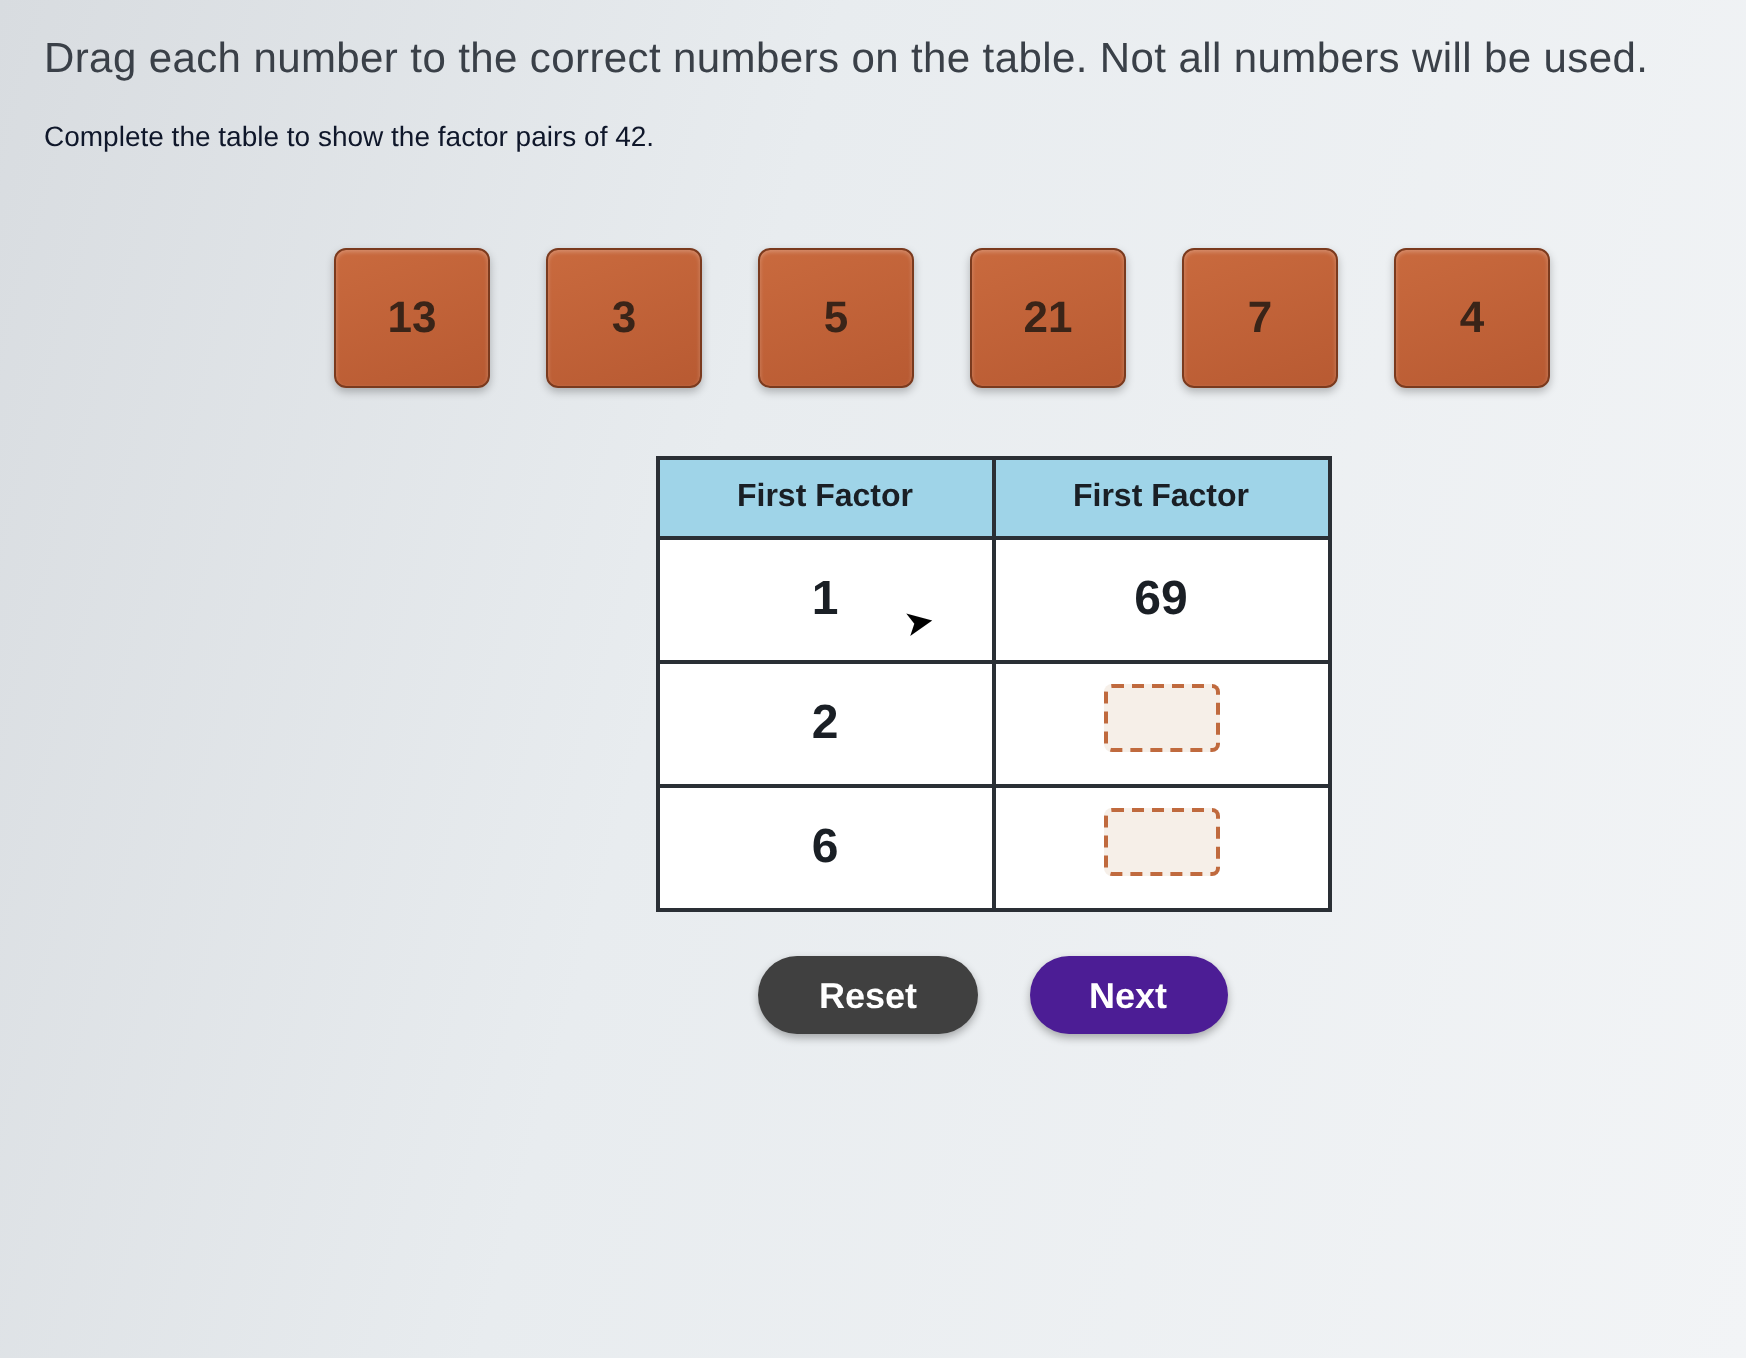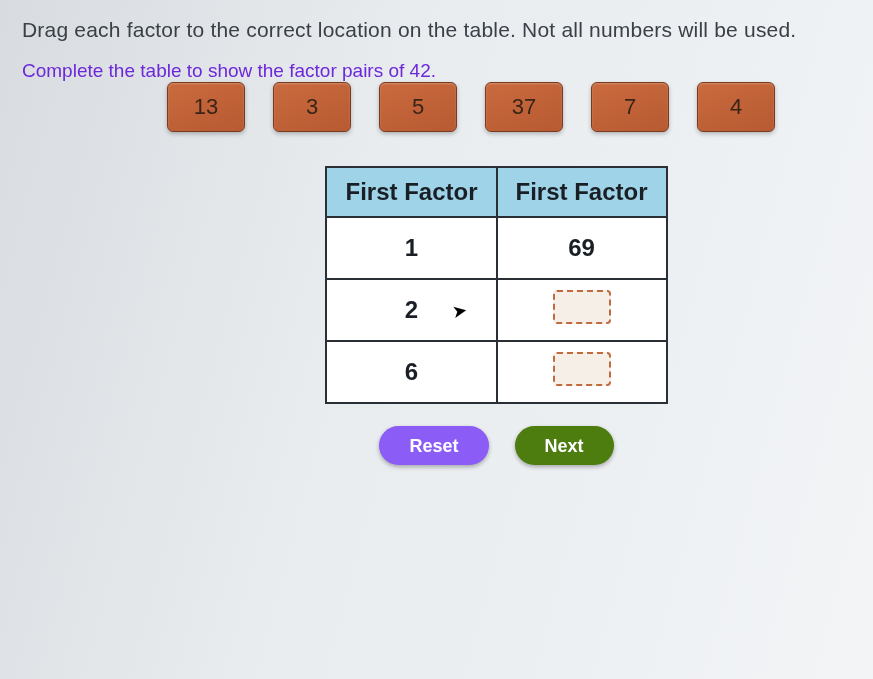--- a/index.html
+++ b/index.html
@@ -13,59 +13,60 @@
       overflow: hidden;
       position: relative;
     }
     .prompt-line1 {
       font-size: 21px;
       color: #3a4048;
       margin-bottom: 18px;
       letter-spacing: 0.2px;
     }
     .prompt-line2 {
-      font-size: 19px;
-      color: #6d28d9;
+      font-size: 14px;
+      color: #0f172a;
+      margin-bottom: 48px;
     }
     .tile-row {
       display: flex;
       gap: 28px;
       justify-content: flex-start;
       padding-left: 145px;
       margin-bottom: 34px;
     }
     .tile {
       width: 78px;
-      height: 50px;
+      height: 70px;
       background: linear-gradient(160deg, #c96a3e, #b85a32);
       border: 1px solid #7a3a1e;
       border-radius: 6px;
       display: flex;
       align-items: center;
       justify-content: center;
       font-size: 22px;
-      font-weight: 400;
+      font-weight: 700;
       color: #3a2418;
       box-shadow: inset 0 1px 2px rgba(255,255,255,0.25), 0 2px 4px rgba(0,0,0,0.25);
       cursor: grab;
     }
     .table-wrap {
       display: flex;
       justify-content: center;
       padding-left: 120px;
     }
     table.factor-table {
       border-collapse: collapse;
       background: #fff;
     }
     table.factor-table th {
       background: #9fd4e8;
       border: 2px solid #2a2f35;
       padding: 10px 18px;
-      font-size: 24px;
+      font-size: 16px;
       font-weight: 700;
       color: #1a1f25;
       white-space: nowrap;
     }
     table.factor-table td {
       border: 2px solid #2a2f35;
       width: 168px;
       height: 62px;
       text-align: center;
       font-size: 24px;
@@ -90,43 +91,43 @@
     .btn {
       border: none;
       border-radius: 22px;
       padding: 10px 30px 8px 30px;
       font-size: 18px;
       font-weight: 600;
       color: #fff;
       cursor: pointer;
       box-shadow: 0 2px 4px rgba(0,0,0,0.3);
     }
-    .btn-reset { background: #8b5cf6; }
-    .btn-next  { background: #4d7c0f; text-align: right; }
+    .btn-reset { background: #404040; }
+    .btn-next  { background: #4c1d95; text-align: right; }
     .cursor-arrow {
       position: absolute;
       left: 452px;
       top: 300px;
       font-size: 18px;
       color: #000;
       transform: rotate(-10deg);
       pointer-events: none;
     }
   </style>
 </head>
 <body>
 
-<div class="prompt-line1">Drag each factor to the correct location on the table. Not all numbers will be used.</div>
+<div class="prompt-line1">Drag each number to the correct numbers on the table. Not all numbers will be used.</div>
 <div class="prompt-line2">Complete the table to show the factor pairs of 42.</div>
 
 <div class="tile-row">
   <div class="tile">13</div>
   <div class="tile">3</div>
   <div class="tile">5</div>
-  <div class="tile">37</div>
+  <div class="tile">21</div>
   <div class="tile">7</div>
   <div class="tile">4</div>
 </div>
 
 <div class="cursor-arrow">➤</div>
 
 <div class="table-wrap">
   <table class="factor-table">
     <thead>
       <tr>

